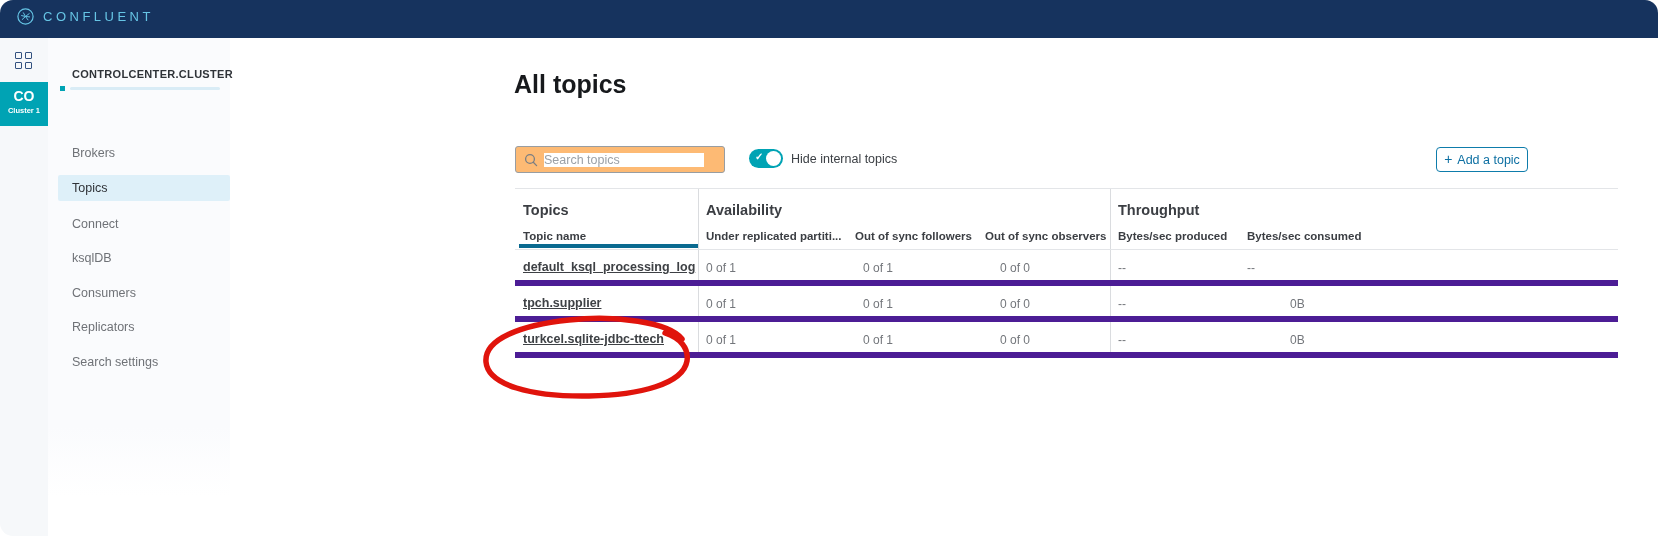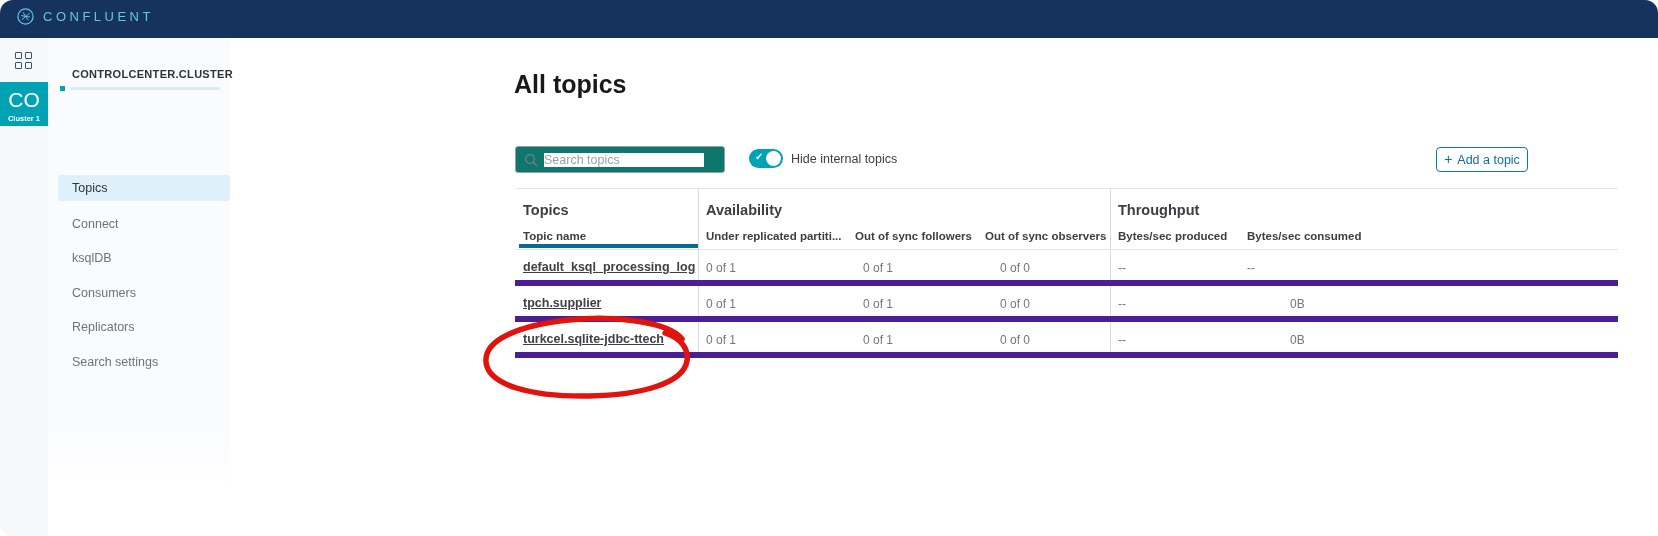--- a/index.html
+++ b/index.html
@@ -11,41 +11,41 @@
   .brand { position:absolute; left:17px; top:8px; display:flex; align-items:center; gap:9px; }
   .brand-text { color:#66c5e5; font-size:13px; letter-spacing:3.5px; font-weight:500; }
 
   
   .rail { position:absolute; left:0; top:38px; width:48px; height:498px; background:#f6f8fa; }
   .grid-icon { position:absolute; left:15px; top:14px; width:18px; height:18px;
                display:grid; grid-template-columns:7px 7px; grid-template-rows:7px 7px; gap:3px; }
   .grid-icon span { border:1.6px solid #33517f; border-radius:1px; }
   .cluster-chip { position:absolute; left:0; top:44px; width:48px; height:44px; background:#00a3b4;
                   color:#fff; text-align:center; }
-  .cluster-chip .init { font-size:21px; font-weight:400; margin-top:6px; }
+  .cluster-chip .init { font-size:14px; font-weight:700; margin-top:6px; }
   .cluster-chip .lbl  { font-size:7.5px; font-weight:700; margin-top:2px; }
 
   
   .sidebar { position:absolute; left:48px; top:38px; width:182px; height:498px;
              background:linear-gradient(180deg,#fafbfd 0%,#fafbfd 78%,#ffffff 92%); }
   .cluster-name { position:absolute; left:24px; top:30px; font-size:11px; font-weight:700;
                   color:#2f3338; letter-spacing:.3px; }
   .cluster-dot { position:absolute; left:12px; top:48px; width:5px; height:5px; background:#00a3b4; }
   .cluster-line { position:absolute; left:22px; top:49px; width:150px; height:3px;
                   background:#d9ecf6; border-radius:2px; }
   .nav-item { position:absolute; left:0; width:182px; height:26px; line-height:26px;
               font-size:12.5px; color:#6f7277; padding-left:24px; cursor:pointer; }
   .nav-item.active { background:#def0f9; color:#2f3237; width:172px; left:10px; padding-left:14px;
                      border-radius:2px; }
 
   
   .page-title { position:absolute; left:514px; top:70px; font-size:25px; font-weight:700; color:#17191c; }
 
   .search-box { position:absolute; left:515px; top:146px; width:210px; height:27px;
-                border:1px solid #989da2; border-radius:3px; background:#0f766e;
+                border:1px solid #989da2; border-radius:3px; background:#fdba74;
                 display:flex; align-items:center; padding-left:8px; gap:6px; }
   .search-box input { border:none; outline:none; font-size:12.5px; color:#3c4045; width:160px;
                       font-family:"Liberation Sans", sans-serif; }
   .search-box input::placeholder { color:#9ba1a7; }
 
   .toggle { position:absolute; left:749px; top:149px; width:34px; height:19px; background:#00a3b4;
             border-radius:10px; cursor:pointer; }
   .toggle .check { position:absolute; left:6px; top:2px; color:#fff; font-size:10px; font-weight:700; }
   .toggle .knob { position:absolute; right:2px; top:2px; width:15px; height:15px; background:#fff;
                   border-radius:50%; }
@@ -106,20 +106,21 @@
       <div class="init">CO</div>
       <div class="lbl">Cluster 1</div>
     </div>
   </div>
 
   <div class="sidebar">
     <div class="cluster-name">CONTROLCENTER.CLUSTER</div>
     <div class="cluster-dot"></div>
     <div class="cluster-line"></div>
 
+    <div class="nav-item" style="top:102px">Brokers</div>
     <div class="nav-item active" style="top:137px">Topics</div>
     <div class="nav-item" style="top:173px">Connect</div>
     <div class="nav-item" style="top:207px">ksqlDB</div>
     <div class="nav-item" style="top:242px">Consumers</div>
     <div class="nav-item" style="top:276px">Replicators</div>
     <div class="nav-item" style="top:311px">Search settings</div>
   </div>
 
   <h1 class="page-title">All topics</h1>
 

